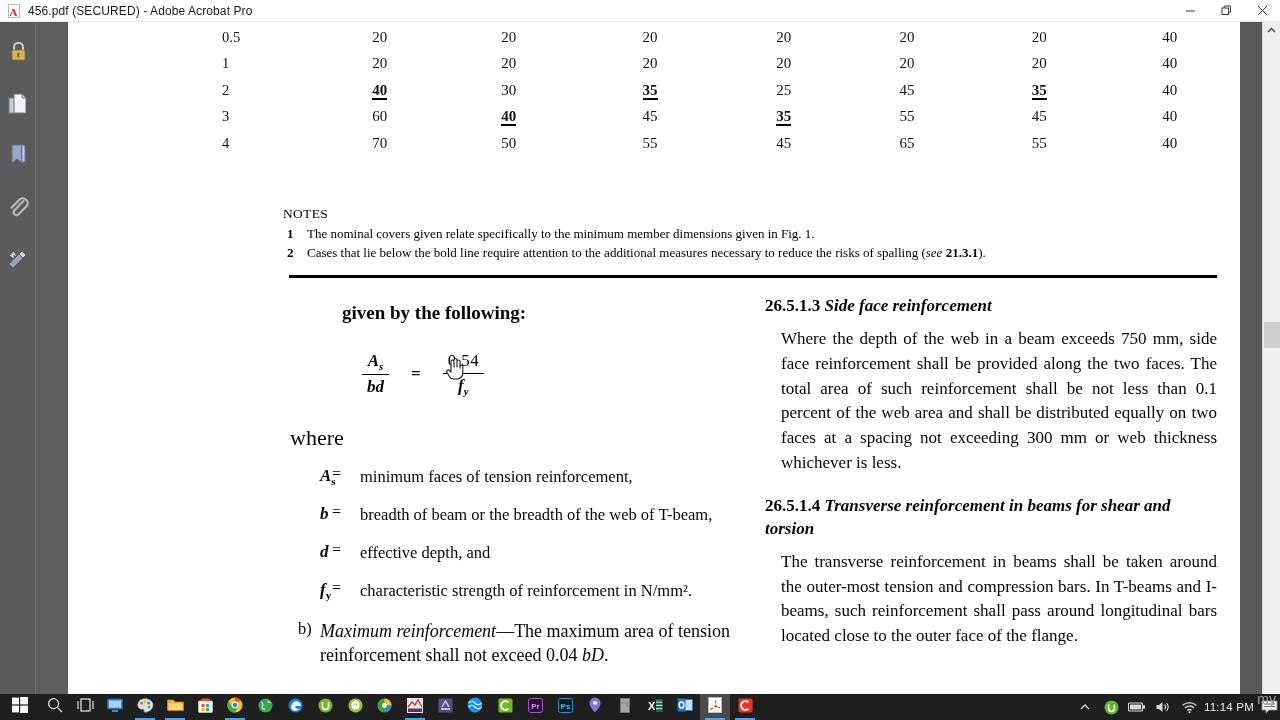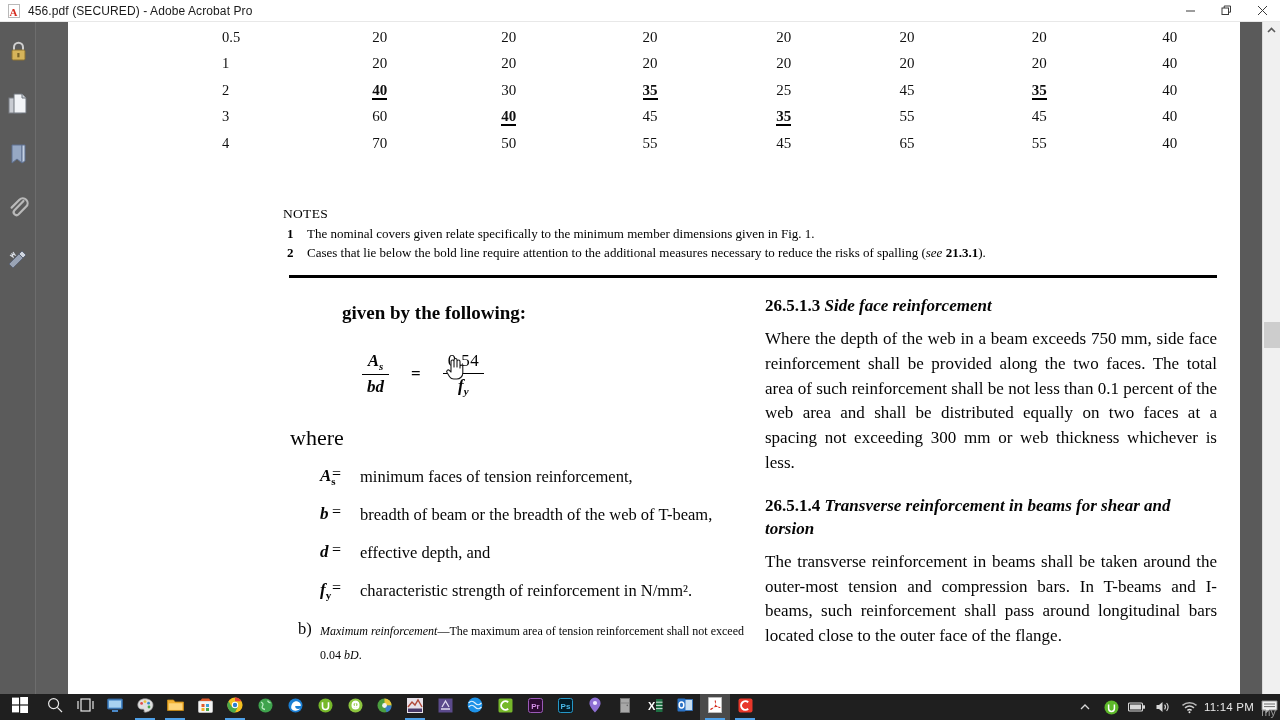--- a/index.html
+++ b/index.html
@@ -158,32 +158,33 @@
   .defsym{
     width:42px; flex:0 0 42px; font-size:17px; font-style:italic; font-weight:bold;
     padding-left:30px; padding-top:1px;
   }
   .defsym sub{ font-size:11px; font-style:normal; }
   .defeq{ width:28px; flex:0 0 28px; font-size:16px; }
   .deftxt{ flex:1 1 auto; font-size:16.5px; line-height:24px; font-weight:500; }
 
   .paraB{ display:flex; margin-top:16px; }
   .paraB .lbl{ width:30px; flex:0 0 30px; font-size:16.5px; padding-left:8px; }
-  .paraB .txt{ flex:1 1 auto; font-size:12px; line-height:24px; font-weight:500; }
+  .paraB .txt{ flex:1 1 auto; font-size:18px; line-height:24px; font-weight:500; }
   .paraB .txt i{ font-style:italic; }
 
   
   .clause{
     font-size:17px; line-height:23px; margin-bottom:10px;
   }
   .clause .num{ font-weight:bold; }
   .clause .nm{ font-style:italic; font-weight:600; }
   .rpara{
     font-size:17px; line-height:24.8px; text-align:justify; font-weight:500;
     margin-bottom:18px;
+    margin-left:16px;
   }
 
   
   .cursor-hand{
     position:absolute; left:377px; top:333px; width:20px; height:26px;
     pointer-events:none;
   }
 
   
   .taskbar{
@@ -202,21 +203,21 @@
   .tray{
     position:absolute; right:0; top:694px; height:26px; display:flex;
     align-items:center; color:#e8e8e8; font-size:11.5px;
   }
   .tray-ic{
     width:26px; height:26px; display:flex; align-items:center; justify-content:center;
   }
   .clock{ padding:0 4px 0 2px; white-space:nowrap; letter-spacing:0.2px; }
   .tray-end{ width:22px; height:26px; display:flex; align-items:center; justify-content:center; }
   .ime-mark{
-    position:absolute; right:4px; bottom:2px; font-size:11px; color:#9a9a9a;margin-top:30px;
+    position:absolute; right:4px; bottom:13px; font-size:14px; color:#9a9a9a;margin-top:30px;
   }
 </style>
 </head>
 <body>
 
 <div id="app">
 
   <div class="titlebar">
     <div class="tb-icon">
       <div class="pdf-page"></div>

